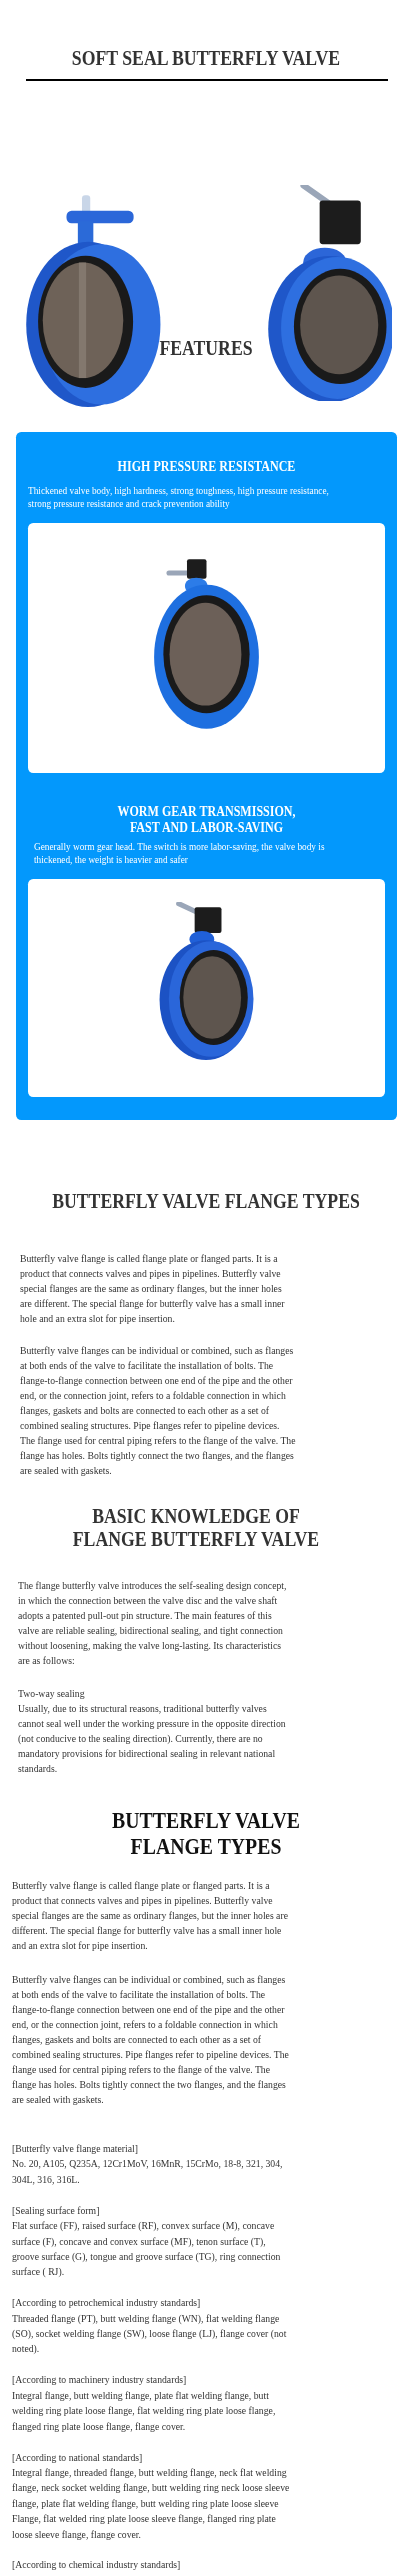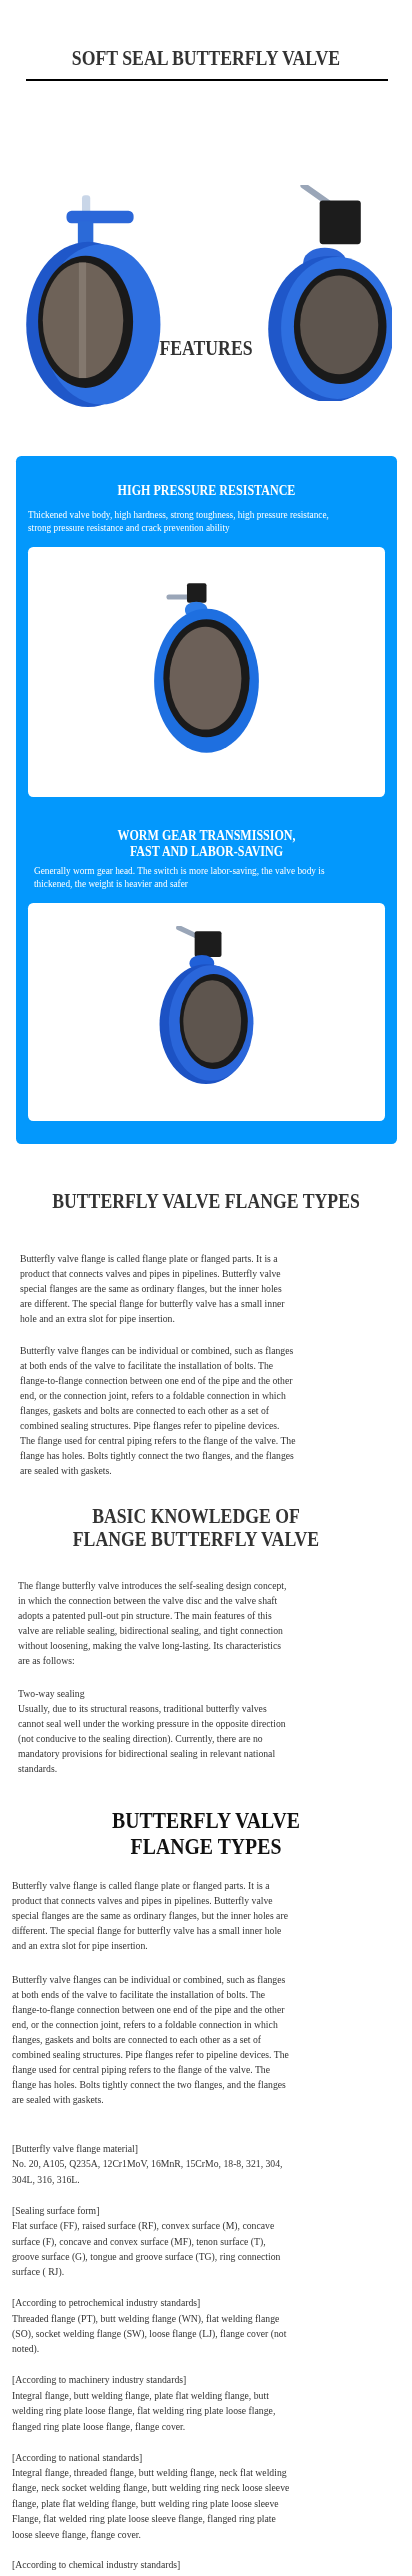--- a/index.html
+++ b/index.html
@@ -16,21 +16,21 @@
 
   .hero { position: absolute; top: 185px; width: 412px; height: 227px; }
   .valve { position: absolute; }
 
   .section-heading {
     position: absolute; left: 0; width: 412px; text-align: center;
     font-weight: bold; font-size: 20.6px; line-height: 23px;
     transform: scaleX(0.86); transform-origin: center;
   }
 
-  .blue-card { position: absolute; left: 15.5px; top: 432px; width: 381px; height: 688px; background: #0398fc; border-radius: 5.2px; margin-top: 24px; }
+  .blue-card { position: absolute; left: 15.5px; top: 432px; width: 381px; height: 688px; background: #0398fc; border-radius: 5.2px; }
   .card-heading {
     position: absolute; left: 0; width: 381px; text-align: center;
     color: #ffffff; font-weight: bold; font-size: 14px; line-height: 16px;
     transform: scaleX(0.86); transform-origin: center;
   }
   .card-desc {
     position: absolute; color: #ffffff; font-size: 10.8px; line-height: 13.4px;
     transform: scaleX(0.86); transform-origin: left top; width: 412px;
   }
   .white-panel { position: absolute; left: 12.4px; width: 357px; background: #ffffff; border-radius: 5.2px; }

